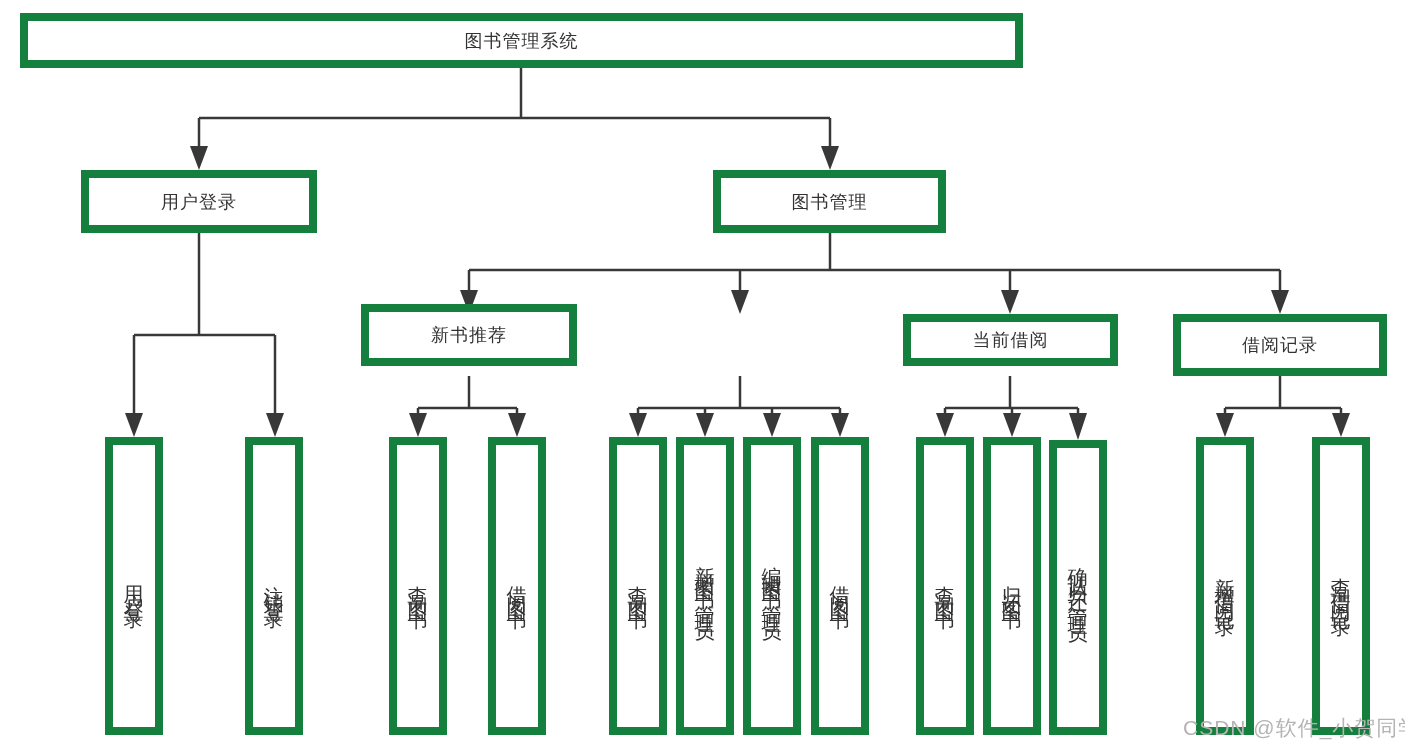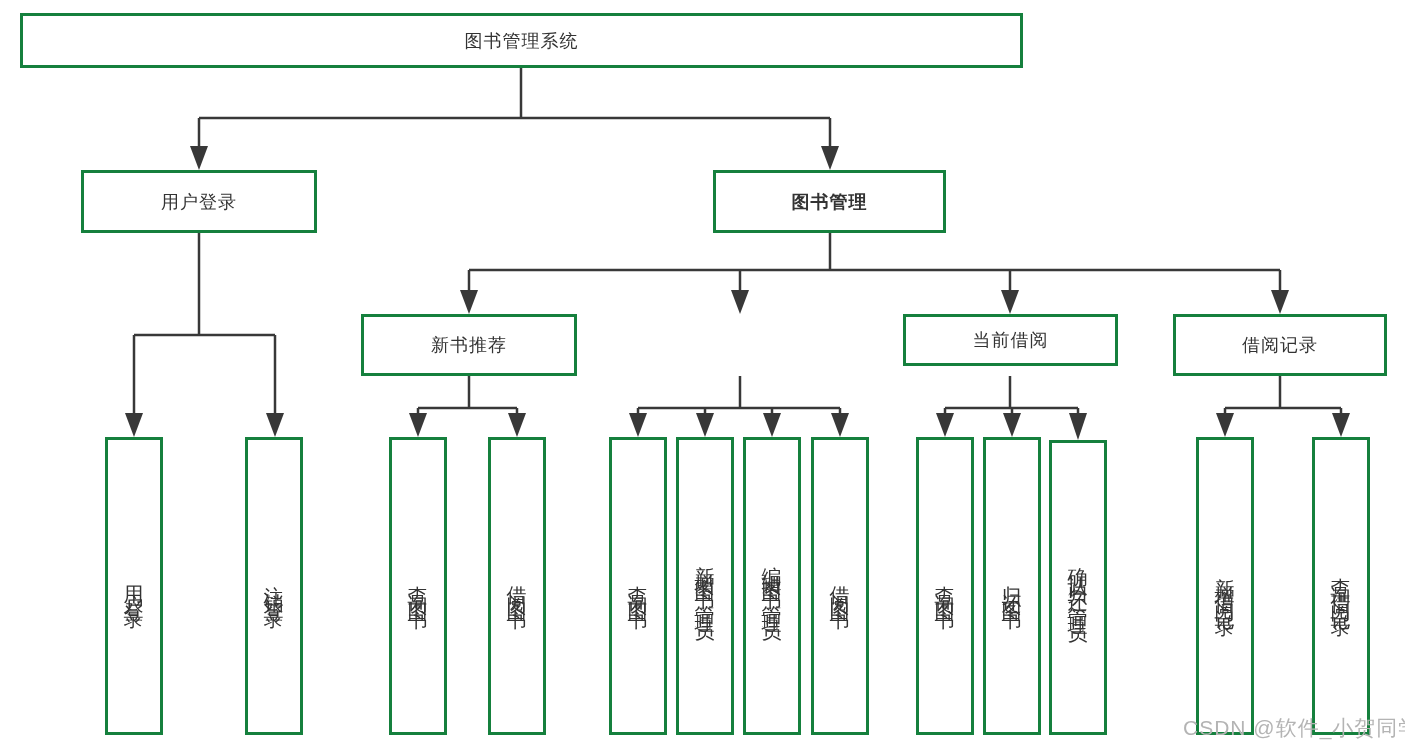--- a/index.html
+++ b/index.html
@@ -2,21 +2,21 @@
 <html><head>
 <meta charset="utf-8">
 <style>
   html,body{margin:0;padding:0;background:#ffffff;}
   body{font-family:"Liberation Sans","DejaVu Sans",sans-serif;}
   #stage{position:relative;width:1405px;height:747px;background:#ffffff;overflow:hidden;}
   #wires{position:absolute;left:0;top:0;width:1405px;height:747px;}
   .box{
     position:absolute;
     background:#ffffff;
-    border:3px solid #15803d;
+    border:8px solid #15803d;
     box-sizing:border-box;
     display:flex;
     align-items:center;
     justify-content:center;
     color:#333333;
     font-size:18px;
     letter-spacing:1px;
     z-index:2;
   }
   .leaf{width:58px;top:437px;height:298px;}
@@ -113,25 +113,25 @@
     </g>
   </svg>
 
   <div class="box" style="left:20px;top:13px;width:1003px;height:55px;">
     <span>图书管理系统</span>
   </div>
 
   <div class="box" style="left:81px;top:170px;width:236px;height:63px;">
     <span>用户登录</span>
   </div>
-  <div class="box" style="left:713px;top:170px;width:233px;height:63px;font-weight:bold;">
+  <div class="box" style="left:713px;top:170px;width:233px;height:63px;">
     <span>图书管理</span>
   </div>
 
-  <div class="box" style="left:361px;top:314px;width:216px;height:62px;">
+  <div class="box" style="left:361px;top:304px;width:216px;height:62px;">
     <span>新书推荐</span>
   </div>
   <div class="box" style="left:903px;top:314px;width:215px;height:52px;">
     <span>当前借阅</span>
   </div>
   <div class="box" style="left:1173px;top:314px;width:214px;height:62px;">
     <span>借阅记录</span>
   </div>
 
   <div class="box leaf" style="left:105px;">

